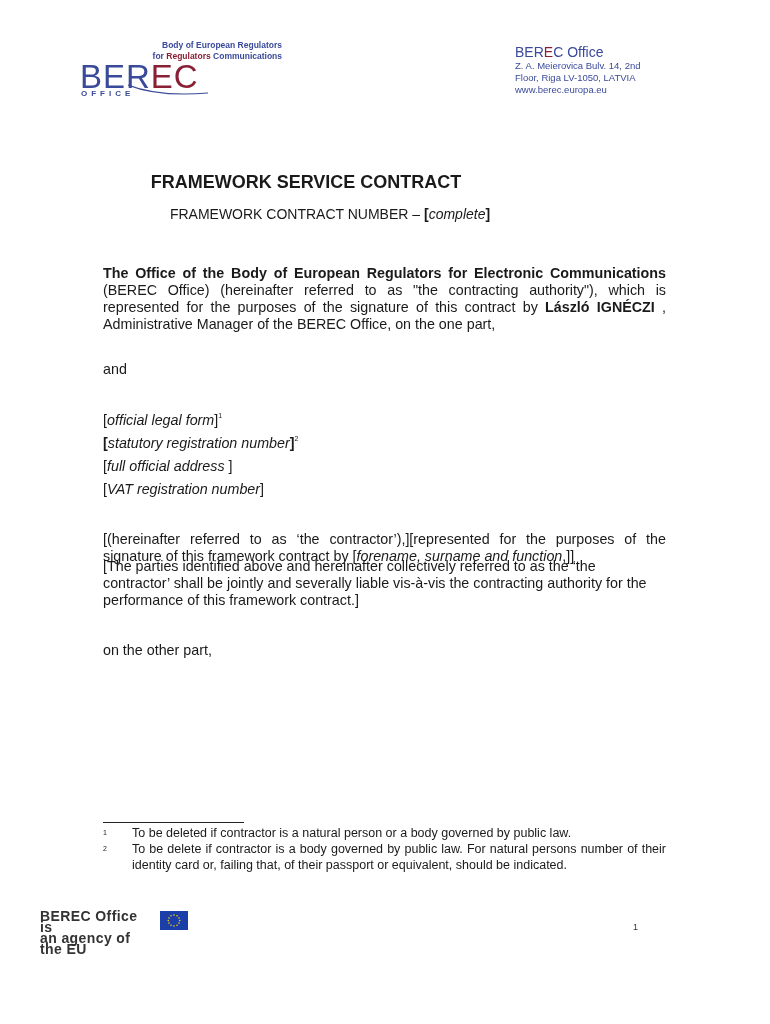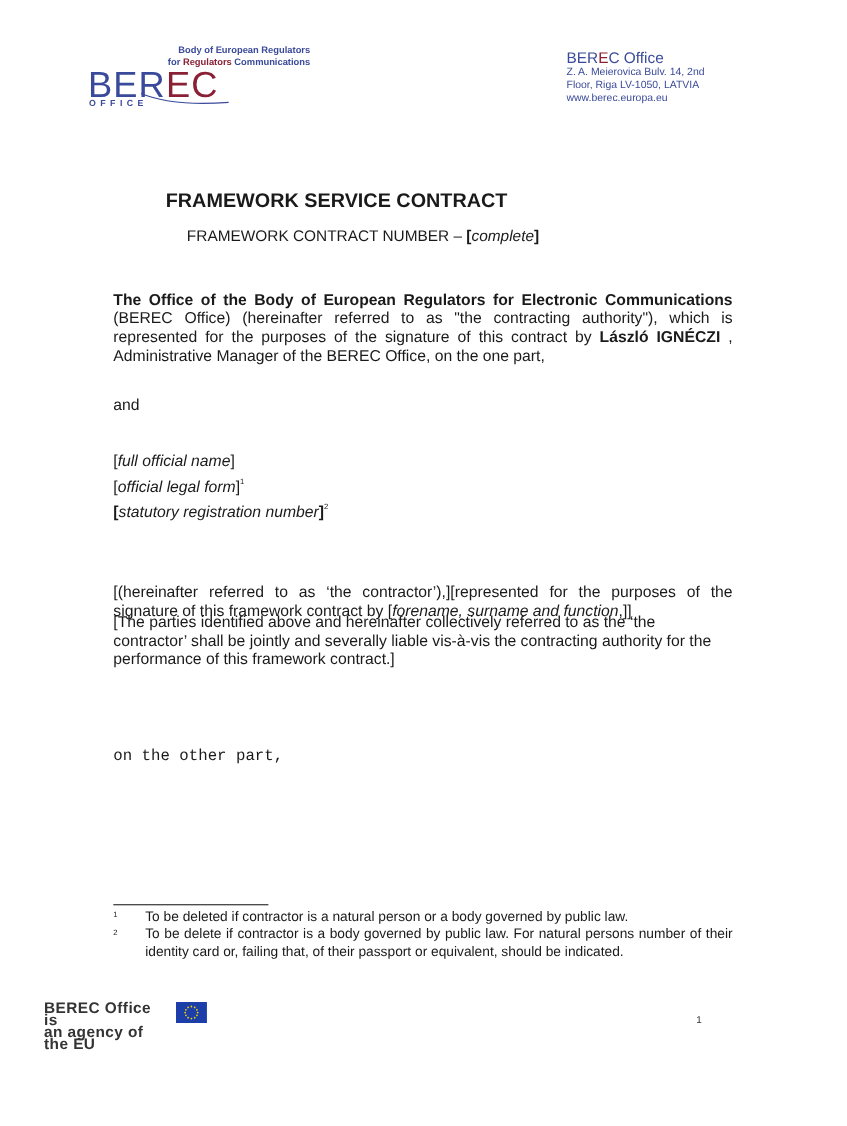--- a/index.html
+++ b/index.html
@@ -67,30 +67,31 @@
 </div>
 
 <div class="abs title">FRAMEWORK SERVICE CONTRACT</div>
 <div class="abs subtitle"><span>FRAMEWORK CONTRACT NUMBER – </span><span class="b">[</span><span class="i">complete</span><span class="b">]</span></div>
 
 <div class="abs body just" style="top:265px;"><span class="b">The Office of the Body of European Regulators for Electronic Communications</span><span> (BEREC Office) (hereinafter referred to as "the contracting authority"), which is represented for the purposes of the signature of this contract by </span><span class="b">László IGNÉCZI</span><span> , Administrative Manager of the BEREC Office, on the one part,</span></div>
 
 <div class="abs body" style="top:361px;">and</div>
 
 <div class="abs body" style="top:412px;">
-  <div style="height:23px;"><span>[</span><span class="i">full official name</span><span>]</span></div>
   <div style="height:23px;"><span>[</span><span class="i">official legal form</span><span>]</span><sup>1</sup></div>
   <div style="height:23px;"><span class="b">[</span><span class="i">statutory registration number</span><span class="b">]</span><sup>2</sup></div>
+  <div style="height:23px;"><span>[</span><span class="i">full official address </span><span>]</span></div>
+  <div style="height:23px;"><span>[</span><span class="i">VAT registration number</span><span>]</span></div>
 </div>
 
 <div class="abs body just" style="top:510px;margin-top:21px;"><span>[(hereinafter referred to as ‘the contractor’),][represented for the purposes of the signature of this framework contract by [</span><span class="i">forename, surname and function</span><span>,]]</span></div>
 
 <div class="abs body" style="top:558px;">[The parties identified above and hereinafter collectively referred to as the ‘the contractor’ shall be jointly and severally liable vis-à-vis the contracting authority for the performance of this framework contract.]</div>
 
-<div class="abs body" style="top:680px;font-family:Liberation Mono, monospace;">on the other part,</div>
+<div class="abs body" style="top:642px;">on the other part,</div>
 
 <div class="abs fn-rule"></div>
 <div class="abs fn" style="top:826px;">
   <span class="num">1</span>
   <div class="txt">To be deleted if contractor is a natural person or a body governed by public law.</div>
 </div>
 <div class="abs fn" style="top:842px;">
   <span class="num">2</span>
   <div class="txt">To be delete if contractor is a body governed by public law. For natural persons number of their identity card or, failing that, of their passport or equivalent, should be indicated.</div>
 </div>

